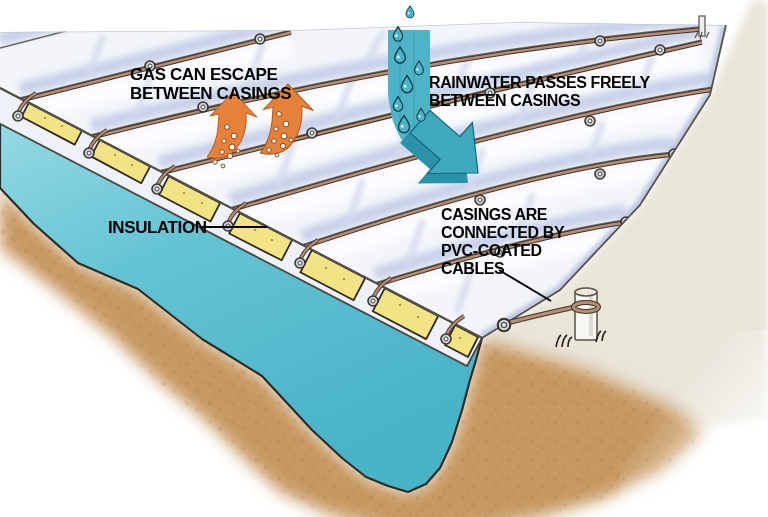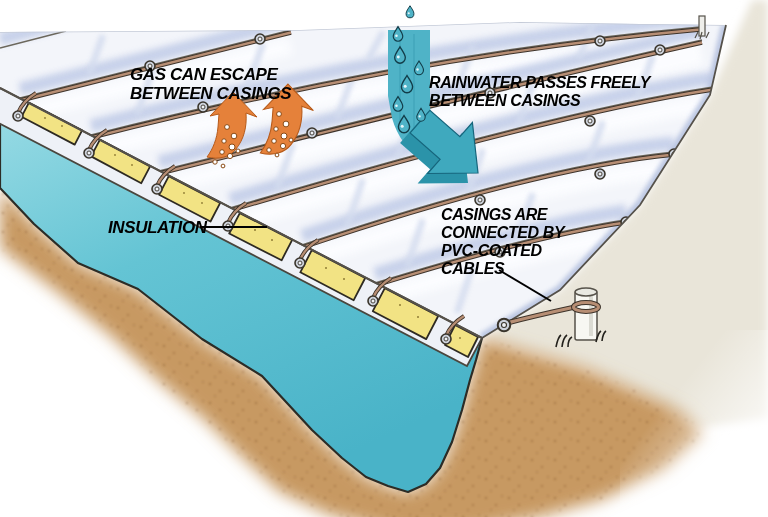--- a/index.html
+++ b/index.html
@@ -1,16 +1,16 @@
 <!DOCTYPE html>
 <html><head>
 <meta charset="utf-8">
 <style>
   html,body{margin:0;padding:0;background:#ffffff;}
-  .stage{position:relative;width:768px;height:517px;overflow:hidden;background:#ffffff;font-style:italic;}
+  .stage{position:relative;width:768px;height:517px;overflow:hidden;background:#ffffff;}
   svg{display:block;}
   .lbl{font-family:"Liberation Sans",sans-serif;font-weight:bold;fill:#000;letter-spacing:-0.4px;}
   .f17{font-size:17px;}
   .f16{font-size:16px;}
 </style>
 </head>
 <body>
 
 <div class="stage">
 <svg viewBox="0 0 768 517" width="768" height="517">

